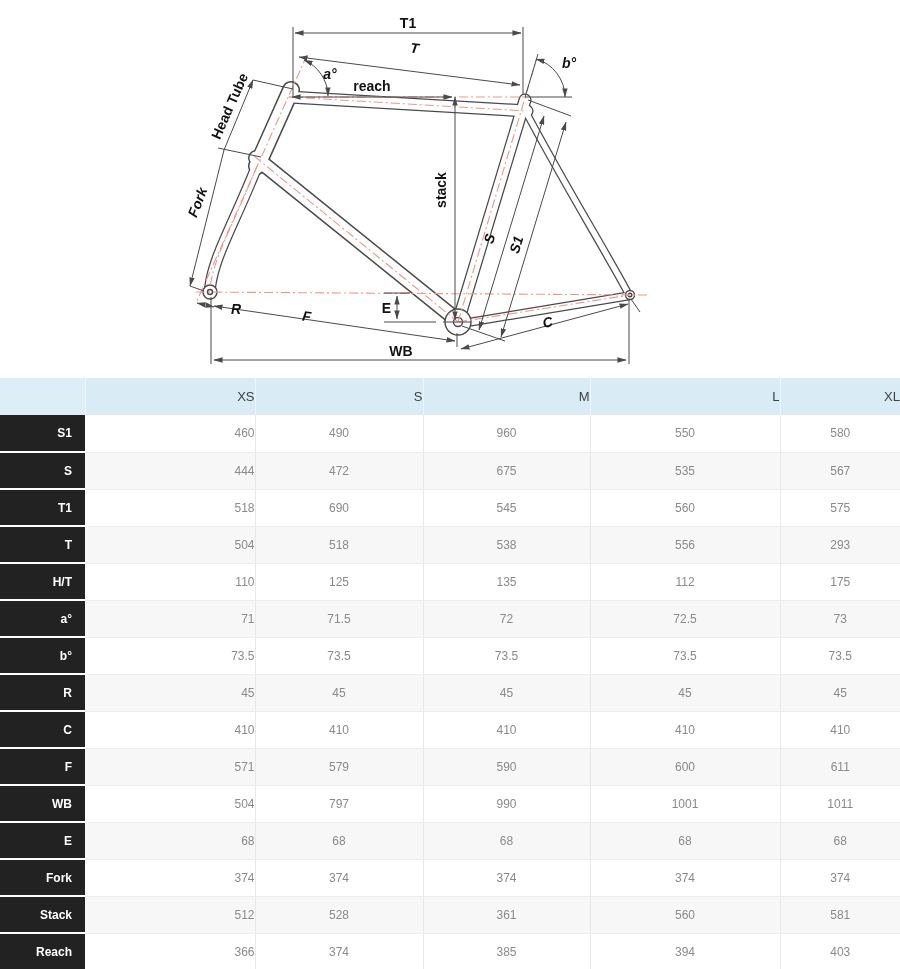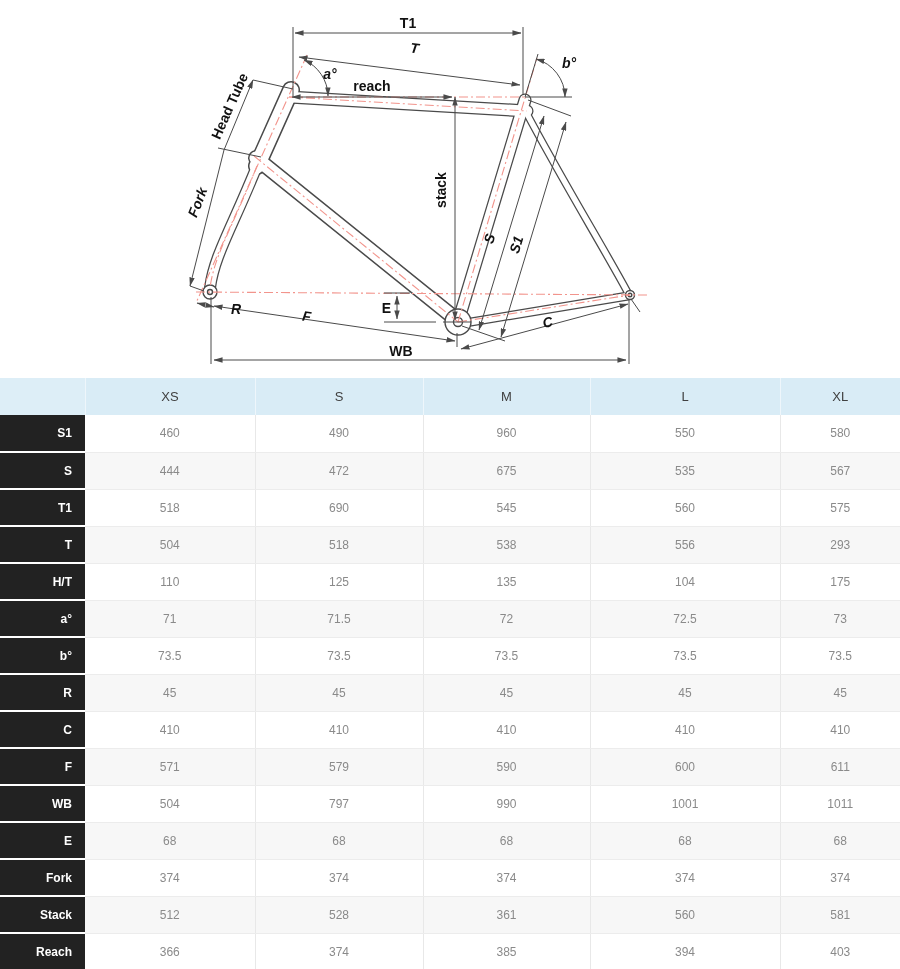--- a/index.html
+++ b/index.html
@@ -3,25 +3,25 @@
 <meta charset="utf-8">
 <style>
   html,body{margin:0;padding:0;background:#fff;}
   body{width:900px;font-family:"Liberation Sans",sans-serif;}
   .diagram-wrap{width:900px;height:378px;background:#fff;}
   .diagram-wrap svg{display:block;}
   .lbl{font-family:"Liberation Sans",sans-serif;font-weight:bold;font-size:14px;fill:#111;}
   .lbl.it{font-style:italic;}
   table.geo{width:900px;border-collapse:collapse;table-layout:fixed;}
   table.geo th,table.geo td{box-sizing:border-box;height:37px;padding:0;vertical-align:middle;}
-  thead th{background:#d9ecf6;font-size:13px;font-weight:400;color:#404040;text-align:center;border-left:1px solid #eef6fb;margin-left:7px;}
+  thead th{background:#d9ecf6;font-size:13px;font-weight:400;color:#404040;text-align:right;border-left:1px solid #eef6fb;margin-left:7px;}
   thead th.corner{border-left:none;background:#ddeef7;}
   tbody th.rowlab{background:#222222;color:#ffffff;font-size:12px;font-weight:bold;text-align:right;padding-right:13px;border-bottom:2px solid #ffffff;}
   tbody td.val{background:#ffffff;color:#8a8a8a;font-size:12px;text-align:center;border-left:1px solid #e8e8e8;border-bottom:1px solid #ececec;}
-  tbody td.val:first-of-type{border-left:none;}
+  tbody td.val:first-of-type{border-left:none;text-align:right;}
   tbody tr:nth-child(even) td.val{background:#f7f7f7;}
 </style>
 </head>
 <body>
 
 <div class="diagram-wrap">
 <svg width="900" height="378" viewBox="0 0 900 378">
   <defs>
     <marker id="ar" viewBox="0 0 10 6" refX="9.5" refY="3" markerWidth="9" markerHeight="5.5" orient="auto-start-reverse">
       <path d="M0,0 L10,3 L0,6 Z" fill="#4a4a4a"></path>
@@ -183,21 +183,21 @@
         <td class="val">518</td>
         <td class="val">538</td>
         <td class="val">556</td>
         <td class="val">293</td>
       </tr>
       <tr>
         <th class="rowlab">H/T</th>
         <td class="val">110</td>
         <td class="val">125</td>
         <td class="val">135</td>
-        <td class="val">104</td>
+        <td class="val">112</td>
         <td class="val">175</td>
       </tr>
       <tr>
         <th class="rowlab">a°</th>
         <td class="val">71</td>
         <td class="val">71.5</td>
         <td class="val">72</td>
         <td class="val">72.5</td>
         <td class="val">73</td>
       </tr>

